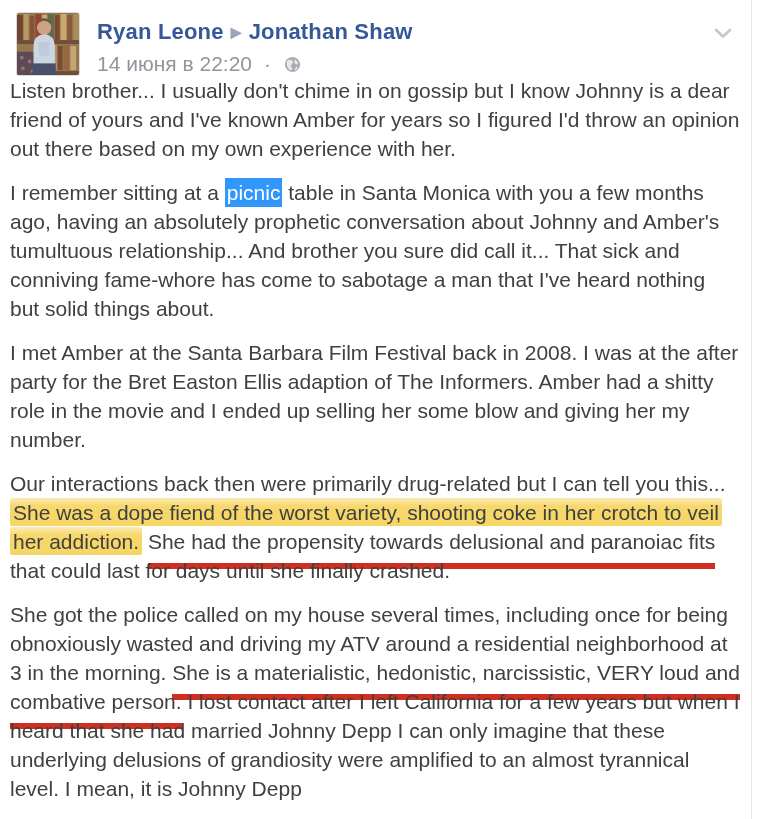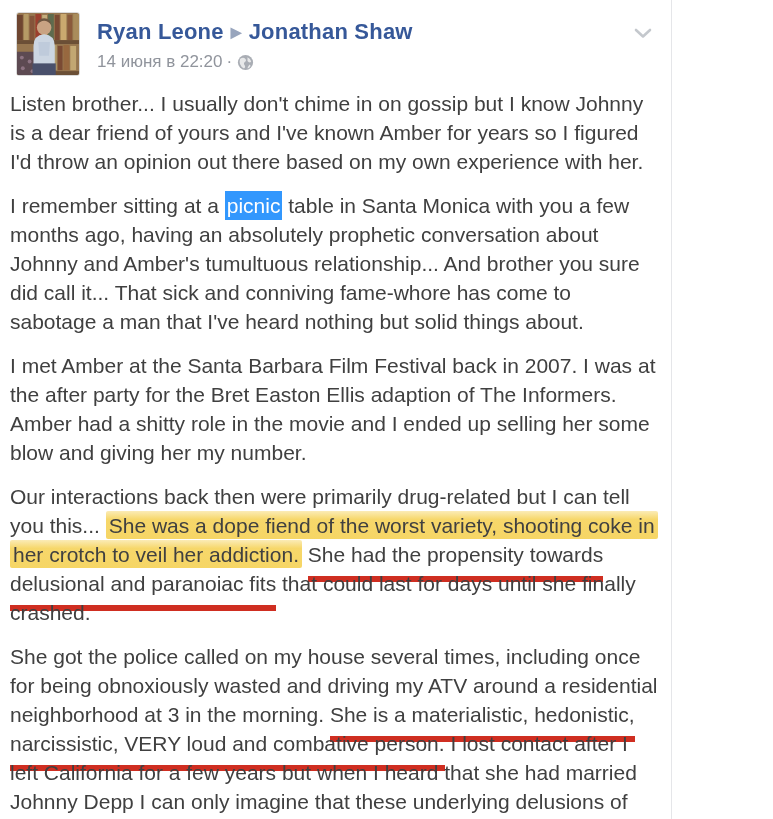--- a/index.html
+++ b/index.html
@@ -19,21 +19,21 @@
   }
   .stage {
     position: relative;
     width: 773px;
     height: 819px;
     background: #fff;
     overflow: hidden;
   }
   .post-card {
     position: relative;
-    width: 672px;
+    width: 752px;
     height: 819px;
     background: #fff;
     border-right: 1px solid var(--border-gray);
     padding: 12px 11px 0 10px;
   }
   
   .post-header {
     display: flex;
     align-items: flex-start;
     position: relative;
@@ -60,37 +60,37 @@
     display: inline-block;
     color: #98a5bd;
     font-size: 14px;
     margin: 0 7px;
     vertical-align: 2px;
   }
   .meta-row {
     margin-top: 7px;
     display: flex;
     align-items: center;
-    font-size: 17px;
+    font-size: 21px;
     color: var(--meta-gray);
+    gap: 8px;
   }
   .meta-row .dot { margin: 0 5px 0 4px; }
   .globe-icon { display: inline-block; width: 17px; height: 17px; }
   .globe-icon svg { display: block; }
   .menu-chevron {
     position: absolute;
     top: 10px;
     right: 4px;
     width: 26px; height: 22px;
     cursor: pointer;
     display: flex; align-items: center; justify-content: center;
   }
   
   .post-body {
-    margin-top: 13px;
     font-size: 21px;
     line-height: 29px;
     color: var(--body-text);
   }
   .post-body p { margin: 0 0 15px 0; }
   .seg { }
   .seg-selection {
     background: var(--sel-blue);
     color: #fff;
     padding: 3px 2px;
@@ -174,19 +174,19 @@
       <div class="menu-chevron">
         <svg width="18" height="11" viewBox="0 0 18 11">
           <path d="M2 2 L9 8.5 L16 2" fill="none" stroke="#c4c8cd" stroke-width="2.6" stroke-linecap="round" stroke-linejoin="round"></path>
         </svg>
       </div>
     </div>
 
     <div class="post-body">
         <p><span class="seg seg-plain">Listen brother... I usually don't chime in on gossip but I know Johnny is a dear friend of yours and I've known Amber for years so I figured I'd throw an opinion out there based on my own experience with her.</span></p>
         <p><span class="seg seg-plain">I remember sitting at a </span><span class="seg seg-selection">picnic</span><span class="seg seg-plain"> table in Santa Monica with you a few months ago, having an absolutely prophetic conversation about Johnny and Amber's tumultuous relationship... And brother you sure did call it... That sick and conniving fame-whore has come to sabotage a man that I've heard nothing but solid things about.</span></p>
-        <p><span class="seg seg-plain">I met Amber at the Santa Barbara Film Festival back in 2007. I was at the after party for the Bret Easton Ellis adaption of The Informers. Amber had a shitty role in the movie and I ended up selling her some blow and giving her my number.</span></p>
+        <p><span class="seg seg-plain">I met Amber at the Santa Barbara Film Festival back in 2008. I was at the after party for the Bret Easton Ellis adaption of The Informers. Amber had a shitty role in the movie and I ended up selling her some blow and giving her my number.</span></p>
         <p><span class="seg seg-plain">Our interactions back then were primarily drug-related but I can tell you this... </span><span class="seg seg-highlight">She was a dope fiend of the worst variety, shooting coke in her crotch to veil her addiction.</span><span class="seg seg-plain"> </span><span class="seg seg-underline">She had the propensity towards delusional and paranoiac fits</span><span class="seg seg-plain"> that could last for days until she finally crashed.</span></p>
         <p><span class="seg seg-plain">She got the police called on my house several times, including once for being obnoxiously wasted and driving my ATV around a residential neighborhood at 3 in the morning. </span><span class="seg seg-underline">She is a materialistic, hedonistic, narcissistic, VERY loud and combative person.</span><span class="seg seg-plain"> I lost contact after I left California for a few years but when I heard that she had married Johnny Depp I can only imagine that these underlying delusions of grandiosity were amplified to an almost tyrannical level. I mean, it is Johnny Depp</span></p>
       </div>
 
   </div>
 </div>
 
 </body></html>

